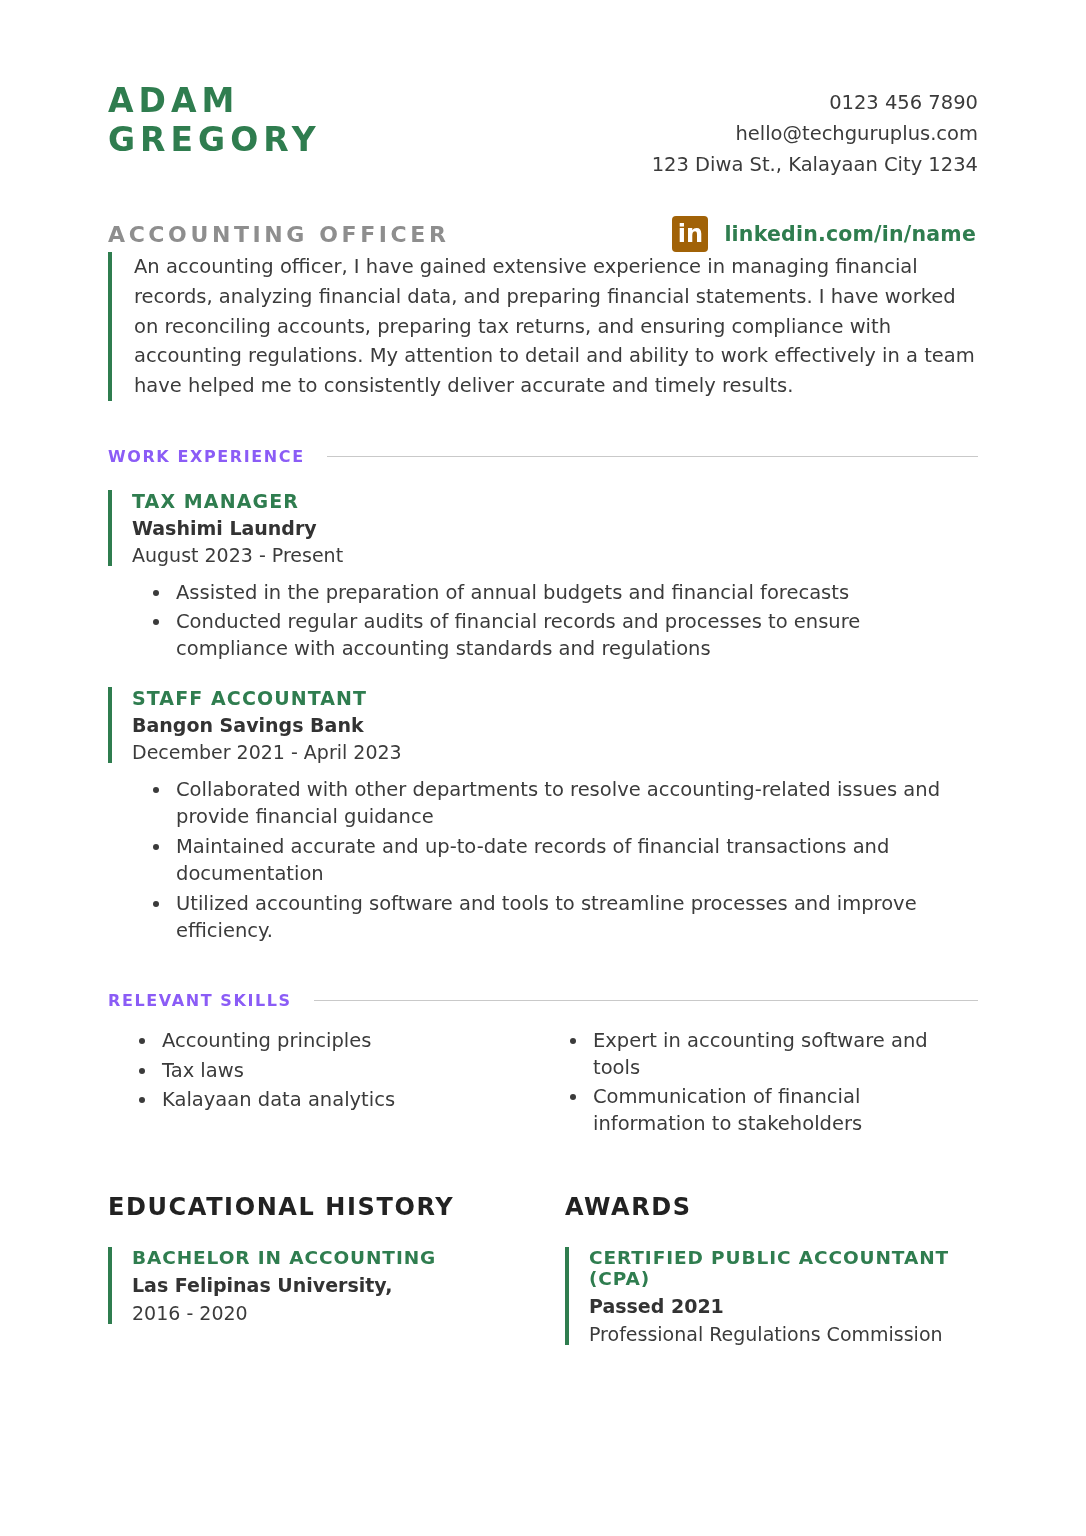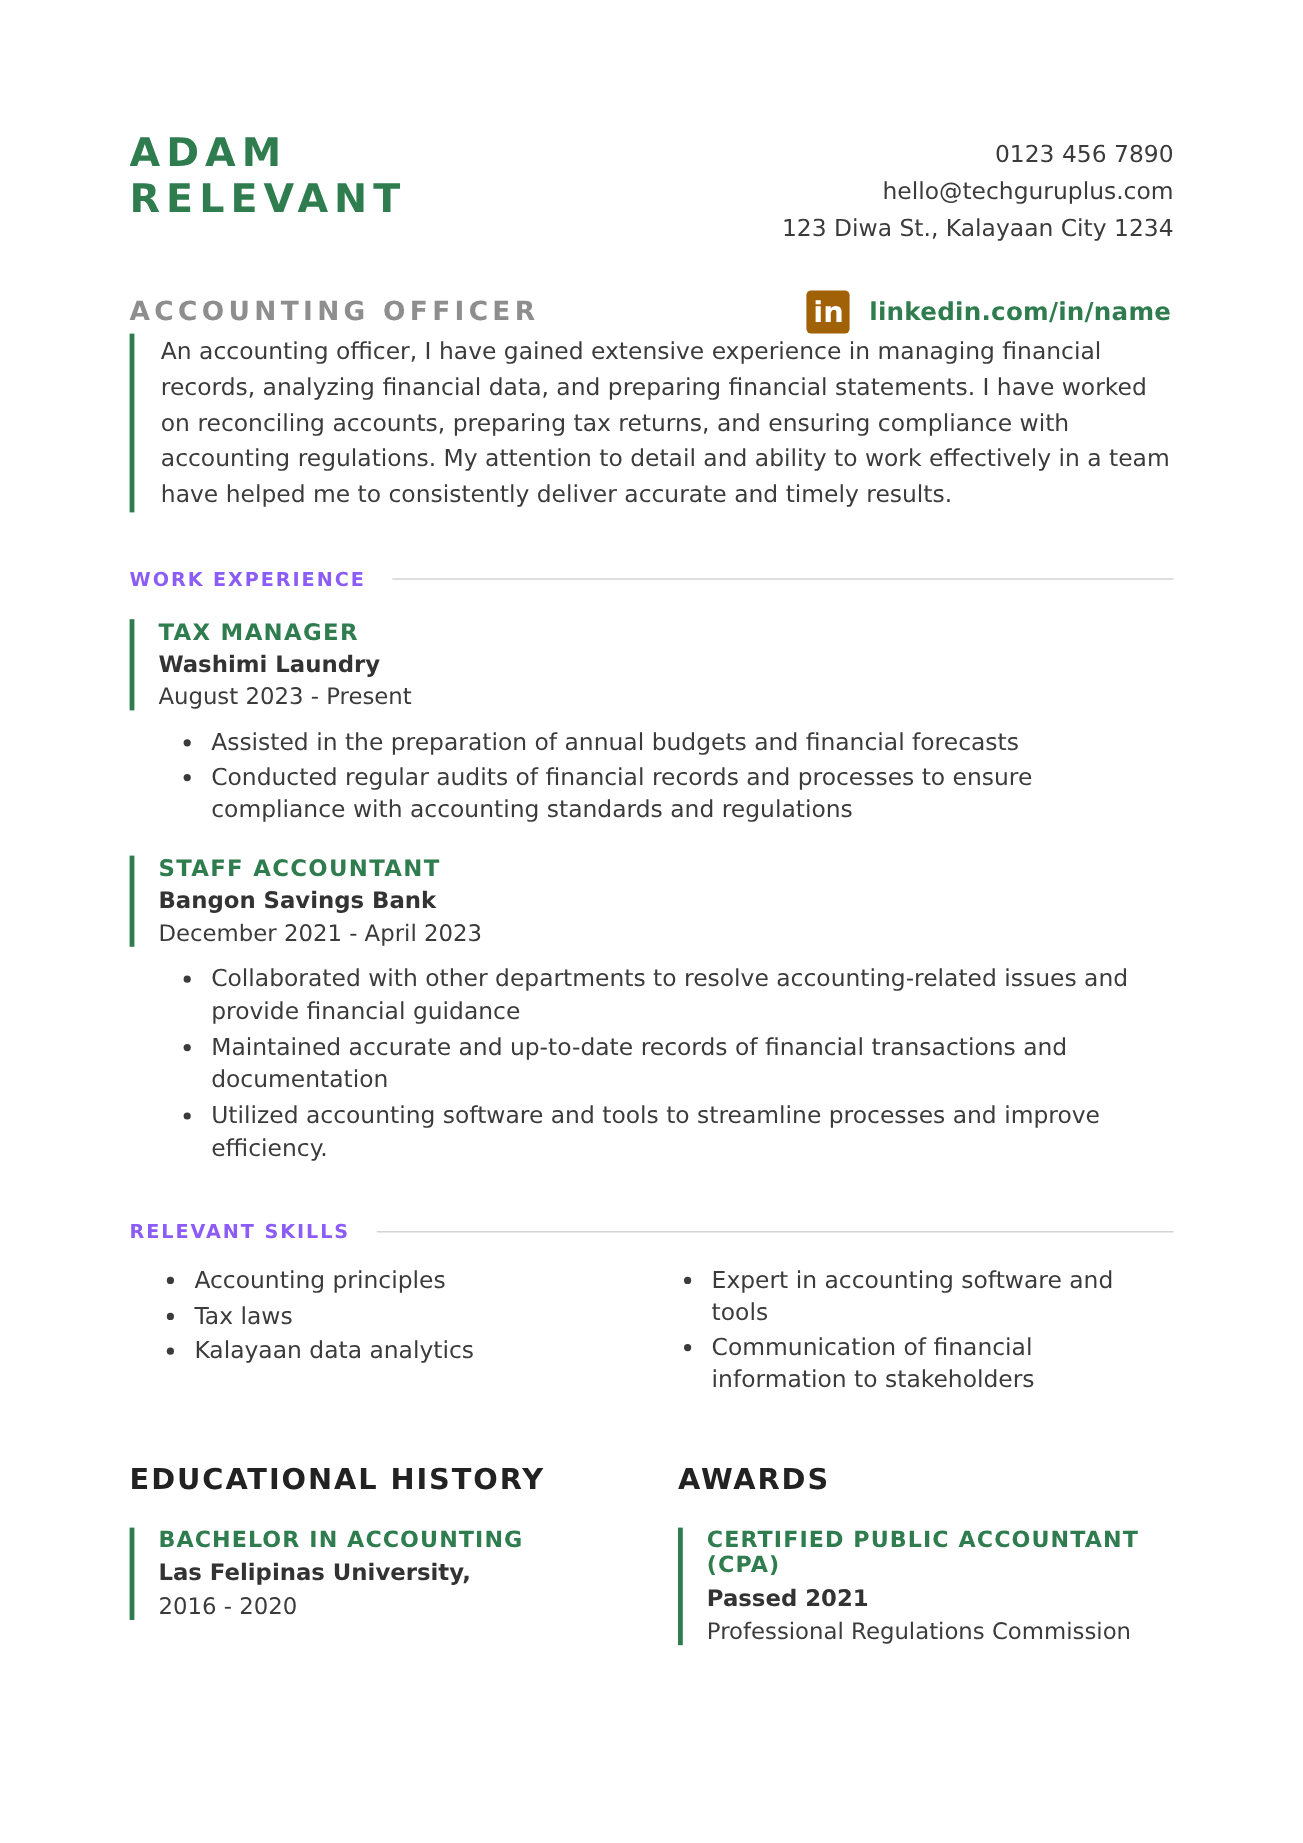--- a/index.html
+++ b/index.html
@@ -12,21 +12,21 @@
     height: 1536px;
     font-family: "DejaVu Sans", "Liberation Sans", sans-serif;
     color: #333333;
     position: relative;
     overflow: hidden;
   }
   .page {
     width: 1086px;
     height: 1292px;
     box-sizing: border-box;
-    padding: 100px 108px 0 108px;
+    padding: 74px 108px 0 108px;
     position: relative;
   }
 
   
   .header {
     display: flex;
     justify-content: space-between;
     align-items: flex-start;
   }
   .name-block {
@@ -222,21 +222,21 @@
   }
 </style>
 </head>
 <body>
 
 <div class="page">
 
   <div class="header">
     <div class="name-block">
       <div class="name-line">ADAM</div>
-      <div class="name-line">RELEVANT</div>
+      <div class="name-line">GREGORY</div>
     </div>
     <div class="contact-block">
       <div>0123 456 7890</div>
       <div>hello@techguruplus.com</div>
       <div>123 Diwa St., Kalayaan City 1234</div>
     </div>
   </div>
 
   <div class="role-row">
     <div class="role-title">ACCOUNTING OFFICER</div>

